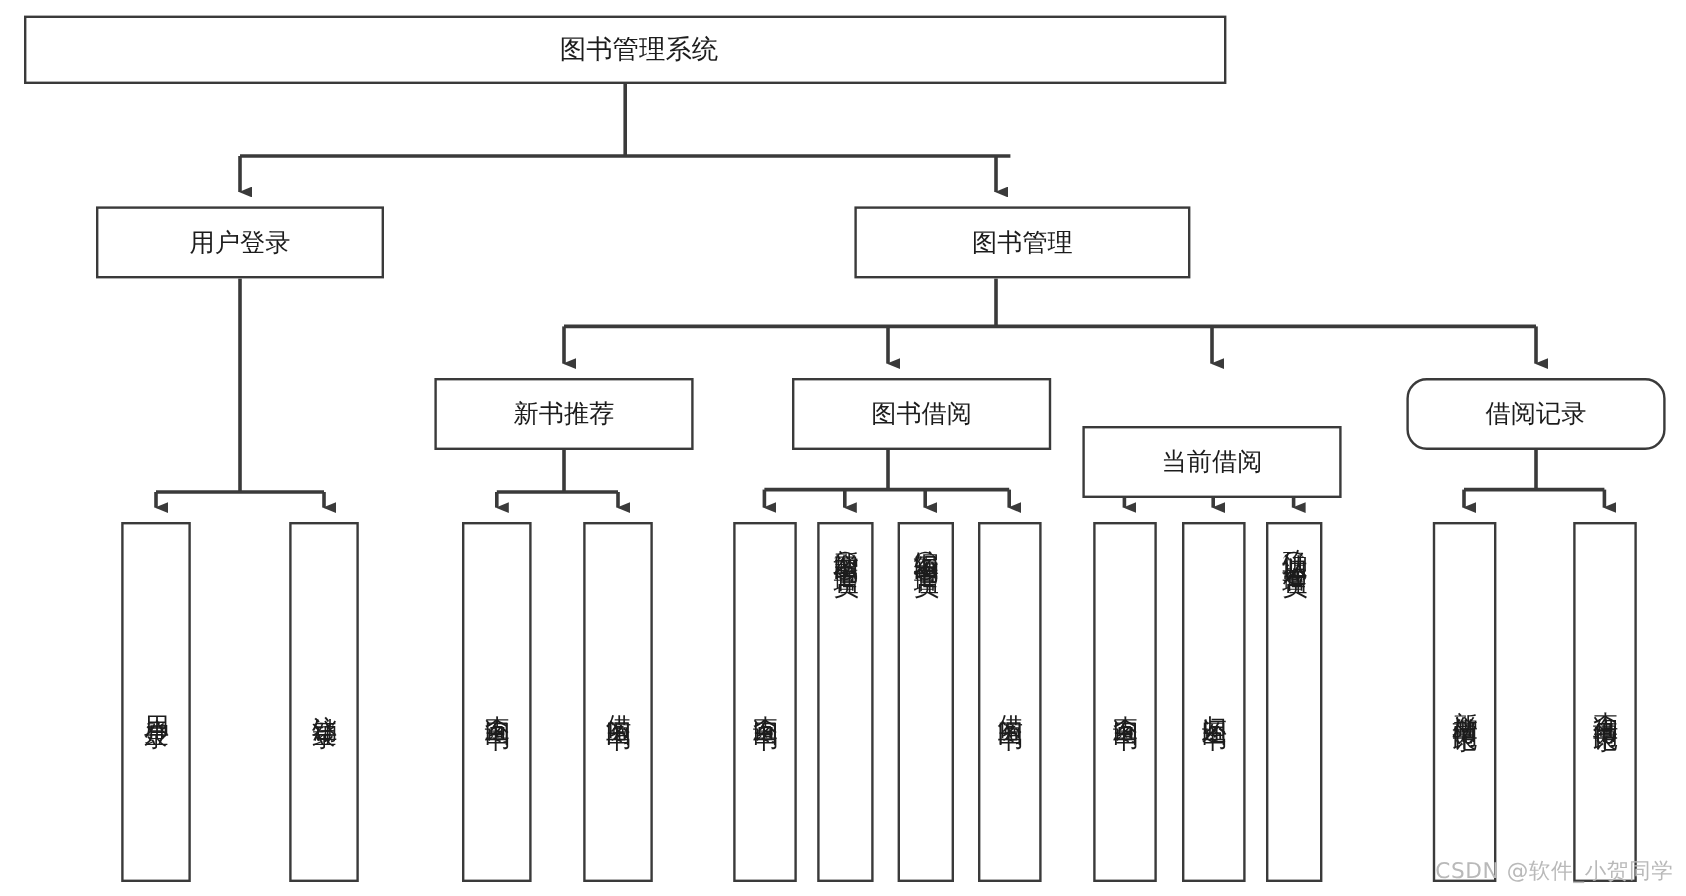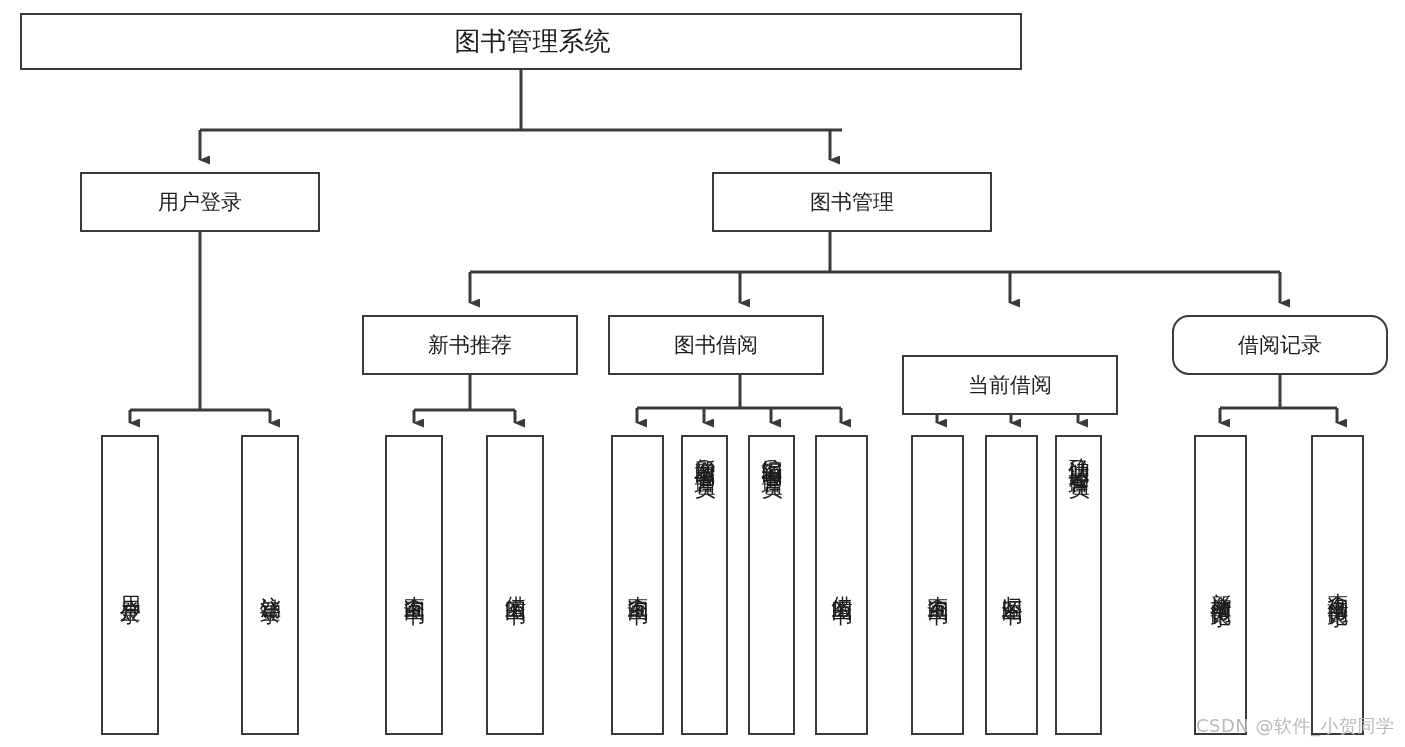--- a/index.html
+++ b/index.html
@@ -41,21 +41,21 @@
     color: #1c1c1c;
     line-height: 1.18;
     white-space: nowrap;
     text-align: center;
   }
   
   .node.horiz .label {
     font-size: 21px;
   }
   .node.root .label {
-    font-size: 26px;
+    font-size: 22px;
     margin-left: 23px;
   }
   
   .node.vert {
     align-items: center;
     justify-content: center;
   }
   .node.vert .label {
     writing-mode: vertical-rl;
     text-orientation: upright;
@@ -137,21 +137,21 @@
   <div class="node horiz" style="left:80px;top:172px;width:240px;height:60px;">
     <span class="label">用户登录</span>
   </div>
   <div class="node horiz" style="left:712px;top:172px;width:280px;height:60px;">
     <span class="label">图书管理</span>
   </div>
 
   <div class="node horiz" style="left:362px;top:315px;width:216px;height:60px;">
     <span class="label">新书推荐</span>
   </div>
-  <div class="node horiz" style="left:608px;top:315px;width:216px;height:60px;">
+  <div class="node horiz" style="left:660px;top:315px;width:216px;height:60px;">
     <span class="label">图书借阅</span>
   </div>
   <div class="node horiz" style="left:902px;top:315px;width:216px;height:60px;margin-top:40px;">
     <span class="label">当前借阅</span>
   </div>
   <div class="node horiz" style="left:1172px;top:315px;width:216px;height:60px;border-radius:17px;">
     <span class="label">借阅记录</span>
   </div>
 
   <div class="node vert" style="left:101px;top:435px;width:58px;height:300px;">

